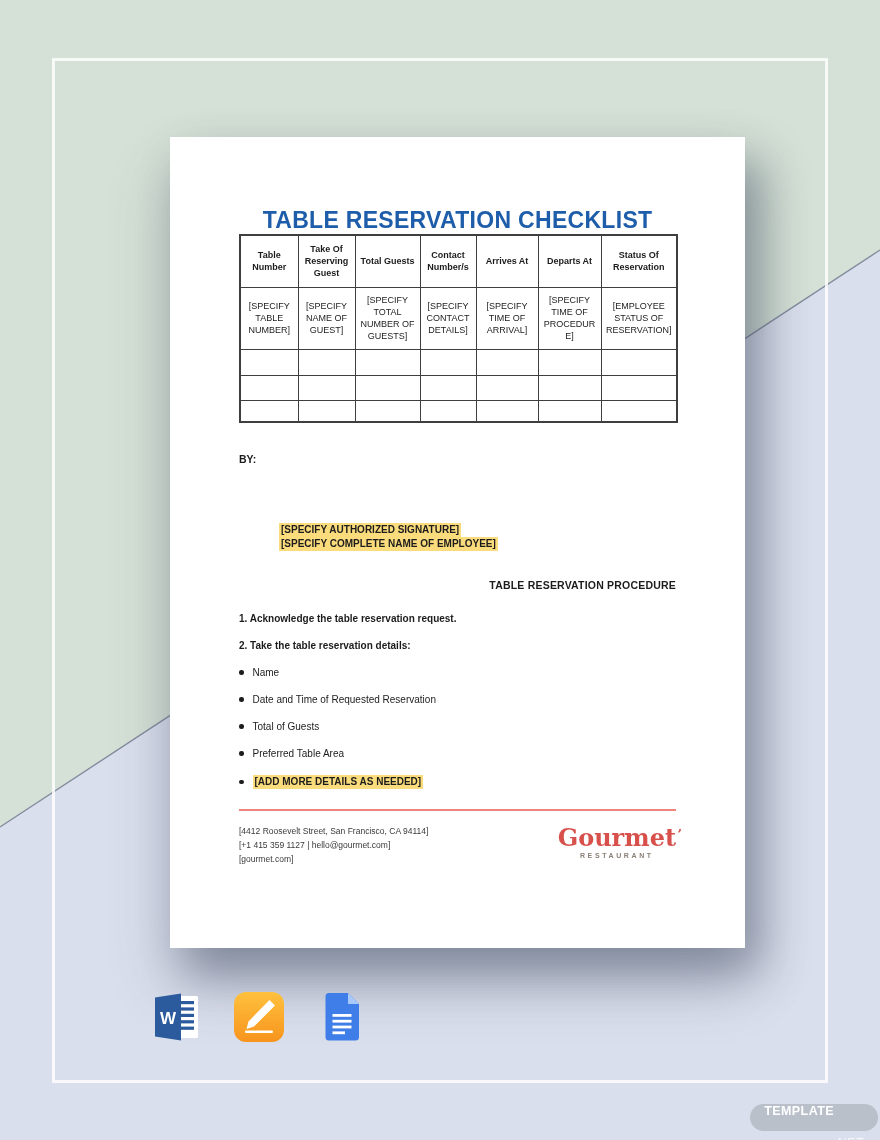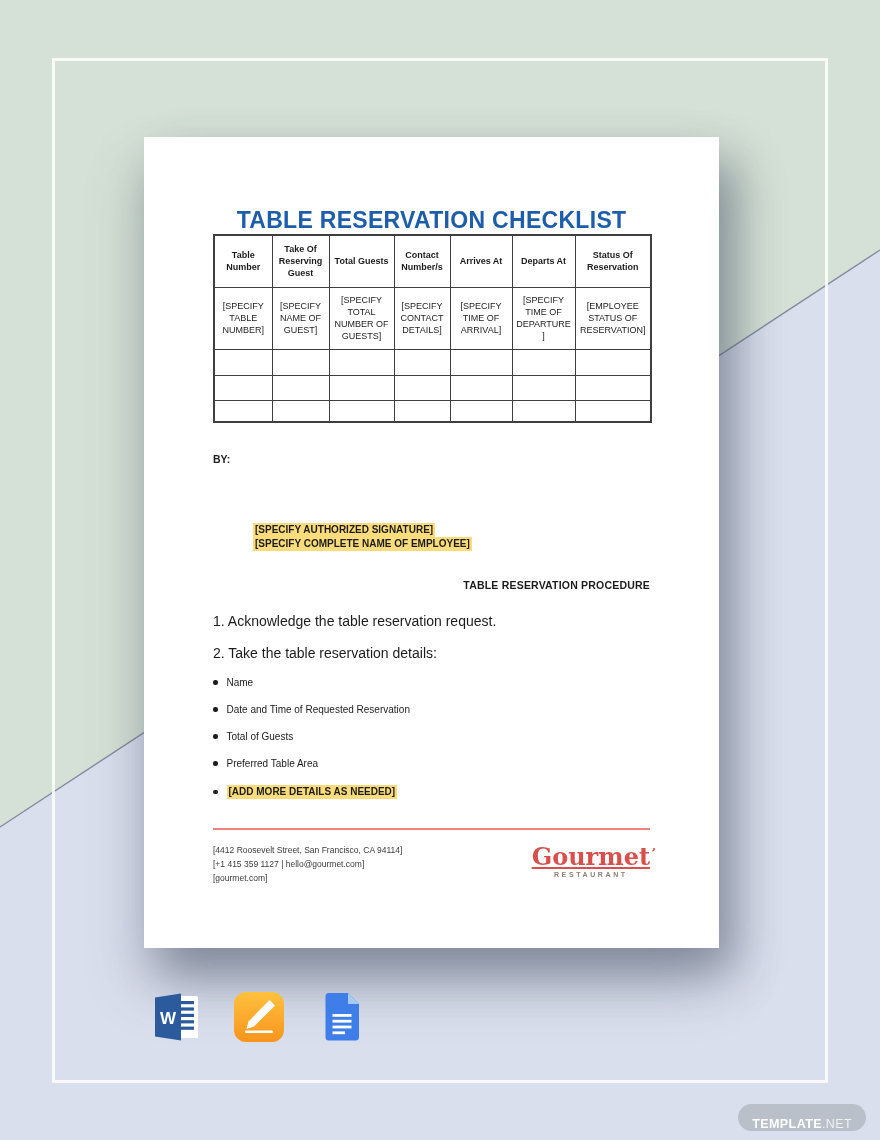--- a/index.html
+++ b/index.html
@@ -12,21 +12,21 @@
     font-family: "Liberation Sans", sans-serif;
     color: #1c1c1c;
   }
   .bg-svg { position: absolute; left: 0; top: 0; width: 880px; height: 1140px; }
   .frame {
     position: absolute; left: 52px; top: 58px;
     width: 776px; height: 1025px;
     border: 3px solid rgba(255,255,255,0.82);
   }
   .page {
-    position: absolute; left: 144px; top: 137px;
+    position: absolute; left: 170px; top: 137px;
     width: 575px; height: 811px;
     background: #ffffff;
     padding: 0 69px;
     box-shadow: 18px 24px 42px rgba(72,82,102,0.45), 0 34px 55px rgba(72,82,102,0.30);
   }
   .page-title {
     margin-top: 70px;
     text-align: center;
     font-size: 23px;
     font-weight: 700;
@@ -57,69 +57,68 @@
   .sig-block { margin-top: 58px; padding-left: 40px; }
   .hl {
     display: table;
     background: #fbdc7c;
     font-size: 10px;
     font-weight: 700;
     line-height: 14px;
     padding: 0 2px;
   }
   .proc-heading { margin-top: 28px; font-size: 10.5px; font-weight: 700; letter-spacing: 0.2px; text-align: right; }
-  .step { margin-top: 16px; font-size: 14px; }
+  .step { margin-top: 16px; font-size: 10px; font-weight: bold; }
   .step.first { margin-top: 22px; }
   ul.bullet-list { list-style: none; }
   ul.bullet-list li { margin-top: 16px; font-size: 10px; display: flex; align-items: center; }
   .dot {
     width: 4.5px; height: 4.5px; border-radius: 50%;
     background: #1c1c1c; margin-right: 9px; flex: 0 0 auto;
   }
   .doc-footer {
-    margin-top: 29px;
+    margin-top: 20px;
     border-top: 2px solid #f0837d;
     padding-top: 13px;
     display: flex;
     justify-content: space-between;
     align-items: flex-start;
   }
   .contact-line { font-size: 8.5px; line-height: 14px; color: #3a3a3a; }
   .logo-block { text-align: center; margin-top: 2px; }
   .logo-name {
     font-family: "DejaVu Serif", serif;
     font-weight: 700;
     font-size: 24px;
     line-height: 24px;
     color: #d8504b;
     position: relative;
-    text-decoration: underline;
   }
   .logo-mark {
     position: absolute; top: -3px; right: -6px;
     font-size: 13px; color: #d8504b; font-weight: 700;
   }
   .logo-sub {
     margin-top: 2px;
     font-size: 7px;
     letter-spacing: 2.6px;
     color: #8a8177;
     font-weight: 700;
   }
   .icons-row {
     position: absolute; left: 150px; top: 991px;
     display: flex; gap: 31px; align-items: center;
   }
   .app-icon { width: 52px; height: 52px; display: block; }
   .badge {
-    position: absolute; right: 14px; top: 1104px;
+    position: absolute; right: 2px; top: 1104px;
     height: 27px; padding: 0 14px;
     background: #b9c0ca;
     border-radius: 14px;
-    display: flex; align-items: flex-end;
+    display: flex; align-items: flex-start;
     font-size: 12.5px;
   }
   .badge .b-bold { color: #ffffff; font-weight: 700; letter-spacing: 0.4px; }
   .badge .b-light { color: rgba(255,255,255,0.78); font-weight: 400; letter-spacing: 0.4px; margin-top: 32px; }
 </style>
 </head>
 <body>
 
 <svg class="bg-svg" viewBox="0 0 880 1140" preserveAspectRatio="none">
   <polygon points="0,827 880,250 880,1140 0,1140" fill="#dadfed"></polygon>
@@ -153,21 +152,21 @@
         <th>Status Of Reservation</th>
       </tr>
     </thead>
     <tbody>
       <tr class="ph-row">
         <td>[SPECIFY TABLE NUMBER]</td>
         <td>[SPECIFY NAME OF GUEST]</td>
         <td>[SPECIFY TOTAL NUMBER OF GUESTS]</td>
         <td>[SPECIFY CONTACT DETAILS]</td>
         <td>[SPECIFY TIME OF ARRIVAL]</td>
-        <td>[SPECIFY TIME OF DEPARTURE]</td>
+        <td>[SPECIFY TIME OF PROCEDURE]</td>
         <td>[EMPLOYEE STATUS OF RESERVATION]</td>
       </tr>
       <tr class="empty-1">
         <td></td>
           <td></td>
           <td></td>
           <td></td>
           <td></td>
           <td></td>
           <td></td>

